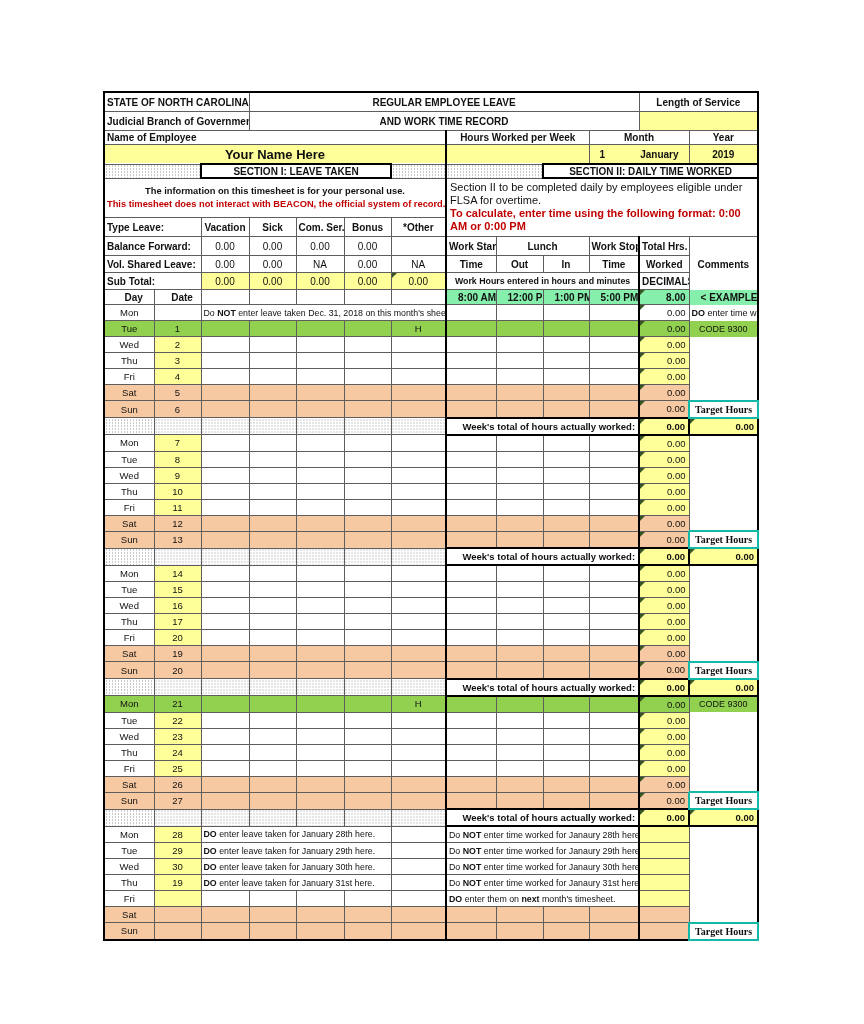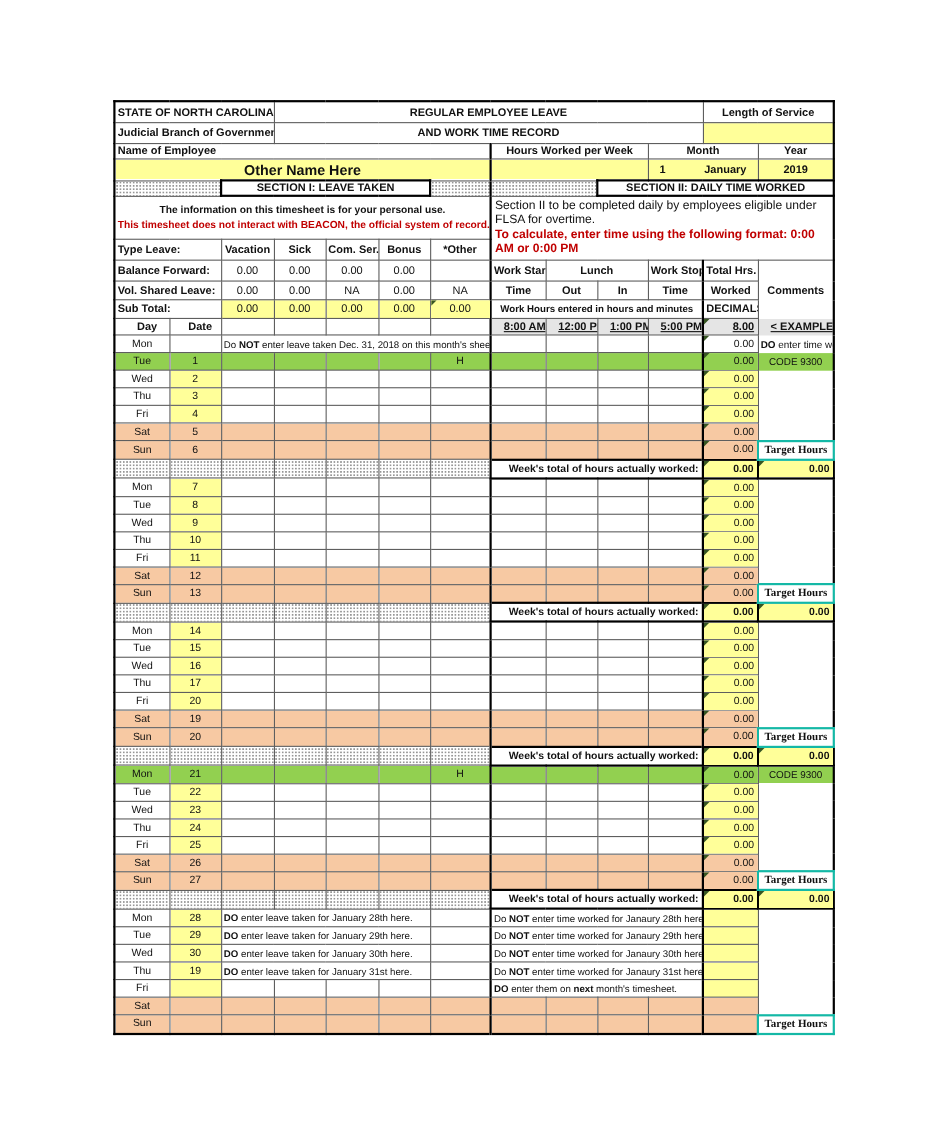--- a/index.html
+++ b/index.html
@@ -8,21 +8,21 @@
   table{border-collapse:collapse;table-layout:fixed;border:2px solid #000;width:654px;}
   td{border:1px solid #5e5e5e;padding:0 2px;font-size:10px;height:15px;overflow:hidden;white-space:nowrap;vertical-align:middle;color:#111;}
   thead td{background:#fff;}
   .c{text-align:center;}
   .r{text-align:right;padding-right:3px;}
   .b{font-weight:bold;}
   .red{color:#C00000;}
   .yellow{background:#FFFF99;}
   .green{background:#92D050;}
   .wk{background:#F7C9A3;}
-  .ex{background:#e5e5e5;text-decoration:underline;}
+  .ex{background:#86efac;}
   .hatch{background:radial-gradient(circle,#969696 0.7px,transparent 0.9px) 0 0/3px 3px #fff;}
   .divL{border-left:2px solid #000 !important;}
   .thick{border:2px solid #000;}
   .box{border:2px solid #14b8a6;background:#fff;font-size:10px;font-family:Liberation Serif, serif;}
   .nob{border:none;text-align:center;}
   .tri{position:relative;}
   .tri::before{content:"";position:absolute;top:0;left:0;width:0;height:0;border-top:5px solid #375623;border-right:5px solid transparent;}
   .name-val{font-size:13px;font-weight:bold;}
   .note{font-size:8.8px;}
   .cmt{font-size:9px;}
@@ -65,21 +65,21 @@
       <td colspan="8" class="c b">AND WORK TIME RECORD</td>
       <td colspan="2" class="yellow"></td>
     </tr>
     <tr class="rh13">
       <td colspan="7" class="b">Name of Employee</td>
       <td colspan="3" class="c b divL">Hours Worked per Week</td>
       <td colspan="2" class="c b">Month</td>
       <td class="c b">Year</td>
     </tr>
     <tr class="rh18">
-      <td colspan="7" class="yellow c name-val">Other Name Here</td>
+      <td colspan="7" class="yellow c name-val">Your Name Here</td>
       <td colspan="3" class="yellow divL"></td>
       <td colspan="2" class="yellow">
         <div class="month-val">
           <span>1</span>
           <span>January</span>
         </div>
       </td>
       <td class="yellow c b">2019</td>
     </tr>
     <tr class="rh12">

